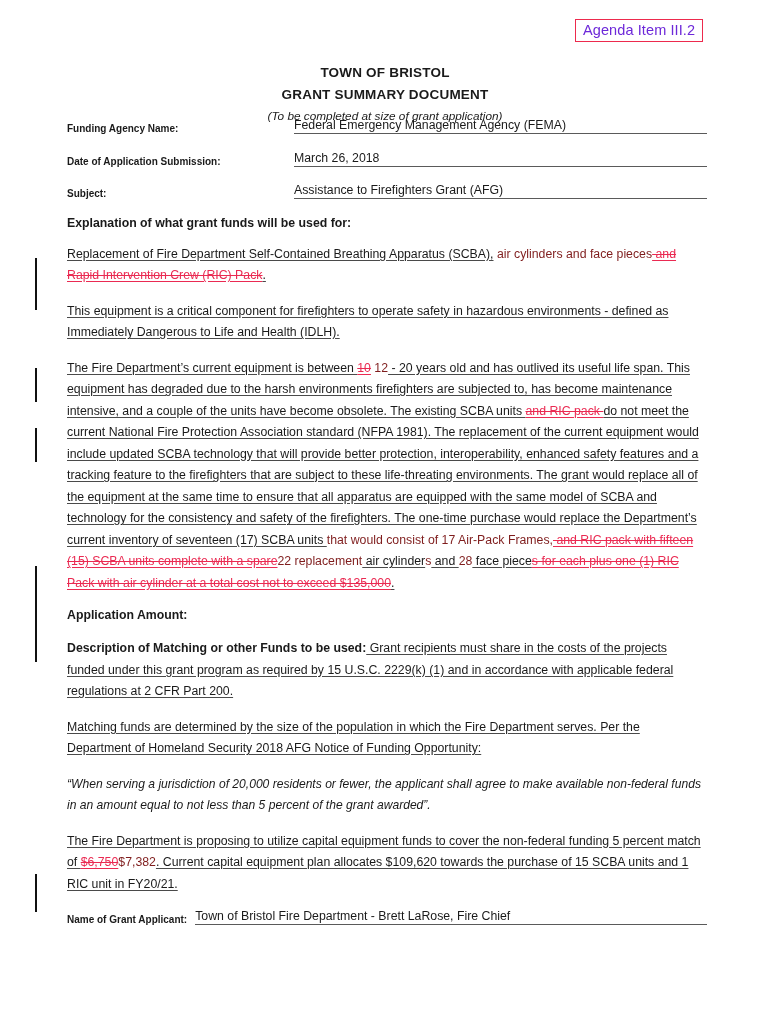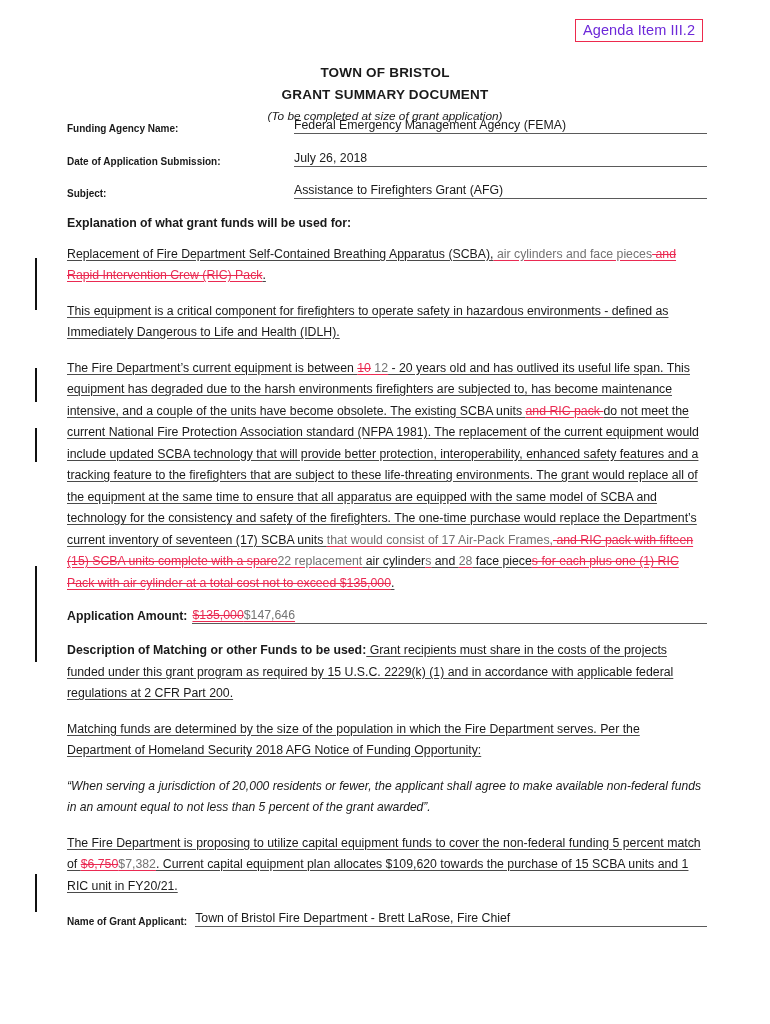--- a/index.html
+++ b/index.html
@@ -47,21 +47,21 @@
 
   .sec-head{font-size:12.3px;font-weight:bold;margin:12px 0 14px 0;}
 
   p.body{
     font-size:12.3px;
     line-height:21.5px;
     margin:0 0 14px 0;
     text-align:left;
   }
   .u{text-decoration:underline;text-decoration-color:#4a4a4a;text-underline-offset:2px;}
-  .ins{color:#737373;text-decoration:underline;text-decoration-color:#ea2a52;text-underline-offset:2px;}
+  .ins{color:#7f1d1d;text-decoration-color:#ea2a52;text-underline-offset:2px;}
   .del{color:#ea2a52;text-decoration:line-through underline;text-decoration-color:#ea2a52;text-underline-offset:2px;}
 
   p.quote{
     font-size:12.1px;
     font-style:italic;
     line-height:21.5px;
     margin:0 0 14px 0;
   }
 
   .inline-head{font-weight:bold;}
@@ -99,39 +99,38 @@
 
   <div class="content">
 
     <div class="fieldrow">
       <div class="fieldlabel w1">Funding Agency Name:</div>
       <div class="fieldvalue">Federal Emergency Management Agency (FEMA)</div>
     </div>
 
     <div class="fieldrow">
       <div class="fieldlabel w1">Date of Application Submission:</div>
-      <div class="fieldvalue">July 26, 2018</div>
+      <div class="fieldvalue">March 26, 2018</div>
     </div>
 
     <div class="fieldrow">
       <div class="fieldlabel w1">Subject:</div>
       <div class="fieldvalue">Assistance to Firefighters Grant (AFG)</div>
     </div>
 
     <div class="sec-head">Explanation of what grant funds will be used for:</div>
 
     <p class="body"><span class="u">Replacement of Fire Department Self-Contained Breathing Apparatus (SCBA),</span><span class="ins"> air cylinders and face pieces</span><span class="del"> and Rapid Intervention Crew (RIC) Pack</span><span class="u">.</span></p>
 
     <p class="body"><span class="u">This equipment is a critical component for firefighters to operate safety in hazardous environments - defined as Immediately Dangerous to Life and Health (IDLH).</span></p>
 
     <p class="body"><span class="u">The Fire Department’s current equipment is between </span><span class="del">10</span><span class="ins"> 12</span><span class="u"> - 20 years old and has outlived its useful life span. This equipment has degraded due to the harsh environments firefighters are subjected to, has become maintenance intensive, and a couple of the units have become obsolete. The existing SCBA units </span><span class="del">and RIC pack </span><span class="u">do not meet the current National Fire Protection Association standard (NFPA 1981). The replacement of the current equipment would include updated SCBA technology that will provide better protection, interoperability, enhanced safety features and a tracking feature to the firefighters that are subject to these life-threating environments. The grant would replace all of the equipment at the same time to ensure that all apparatus are equipped with the same model of SCBA and technology for the consistency and safety of the firefighters. The one-time purchase would replace the Department’s current inventory of seventeen (17) SCBA units </span><span class="ins">that would consist of 17 Air-Pack Frames,</span><span class="del"> and RIC pack with fifteen (15) SCBA units complete with a spare</span><span class="ins">22 replacement</span><span class="u"> air cylinder</span><span class="ins">s</span><span class="u"> and </span><span class="ins">28</span><span class="u"> face piece</span><span class="del">s for each plus one (1) RIC Pack with air cylinder at a total cost not to exceed $135,000</span><span class="u">.</span></p>
 
     <div class="amount-row">
       <div class="amount-label">Application Amount:</div>
-      <div class="amount-value"><span class="del">$135,000</span><span class="ins">$147,646</span></div>
     </div>
 
     <p class="body desc-wrap"><span class="inline-head">Description of Matching or other Funds to be used:</span><span class="u">  Grant recipients must share in the costs of the projects funded under this grant program as required by 15 U.S.C. 2229(k) (1) and in accordance with applicable federal regulations at 2 CFR Part 200.</span></p>
 
     <p class="body"><span class="u">Matching funds are determined by the size of the population in which the Fire Department serves. Per the Department of Homeland Security 2018 AFG Notice of Funding Opportunity:</span></p>
 
     <p class="quote">“When serving a jurisdiction of 20,000 residents or fewer, the applicant shall agree to make available non-federal funds in an amount equal to not less than 5 percent of the grant awarded”.</p>
 
     <p class="body"><span class="u">The Fire Department is proposing to utilize capital equipment funds to cover the non-federal funding 5 percent match of </span><span class="del">$6,750</span><span class="ins">$7,382</span><span class="u">. Current capital equipment plan allocates $109,620 towards the purchase of 15 SCBA units and 1 RIC unit in FY20/21.</span></p>
 

